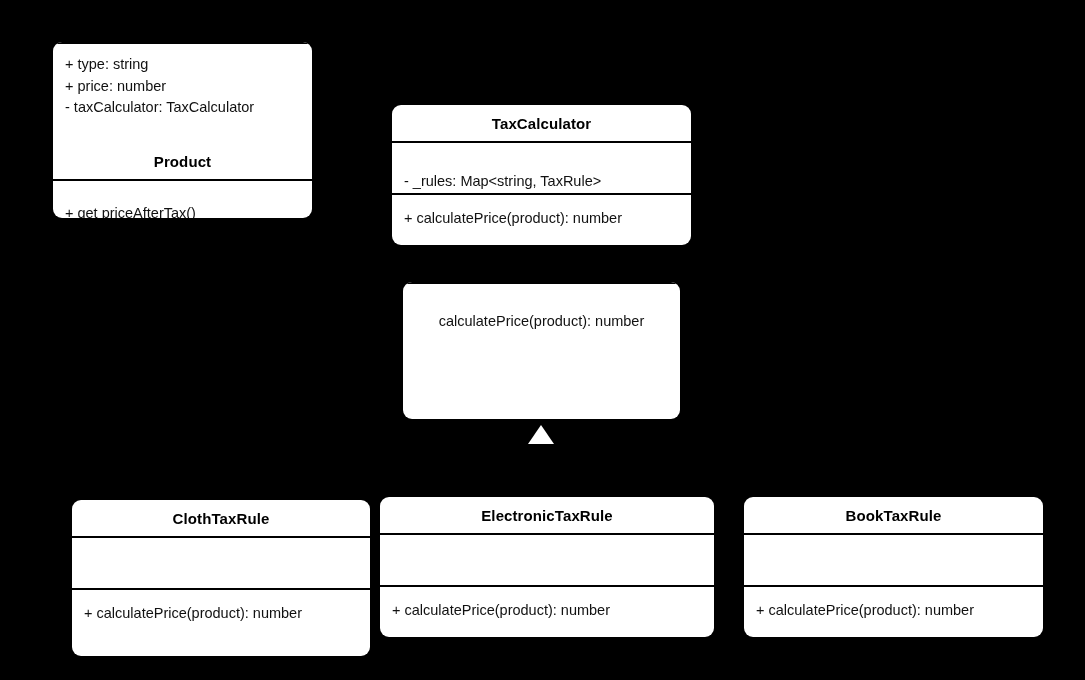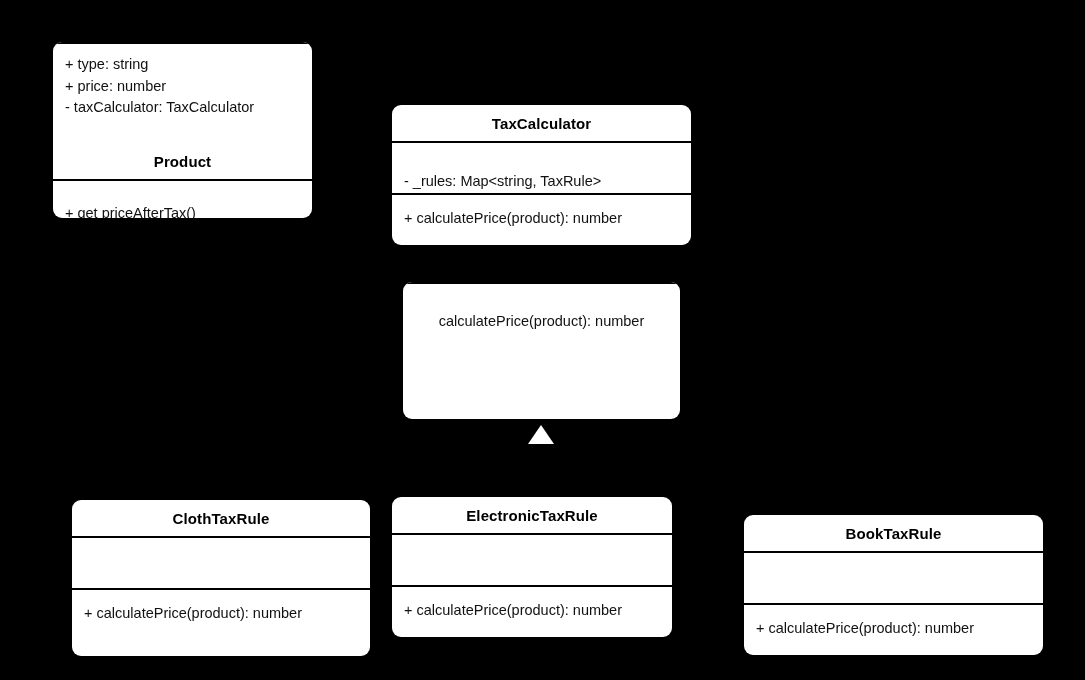--- a/index.html
+++ b/index.html
@@ -117,31 +117,31 @@
   <div class="uml-class" style="left:40px; top:500px; width:298px; height:156px;margin-left:32px;">
     <div class="compartment title-compartment" style="height:36px;">
       <div class="class-title">ClothTaxRule</div>
     </div>
     <div class="compartment divided empty-compartment" style="height:52px;"></div>
     <div class="compartment divided members" style="height:52px; padding-top:13px;">
       <div class="member">+ calculatePrice(product): number</div>
     </div>
   </div>
 
-  <div class="uml-class" style="left:392px; top:497px; width:280px; height:140px;">
+  <div class="uml-class" style="left:380px; top:497px; width:334px; height:140px;">
     <div class="compartment title-compartment" style="height:36px;">
       <div class="class-title">ElectronicTaxRule</div>
     </div>
     <div class="compartment divided empty-compartment" style="height:52px;"></div>
     <div class="compartment divided members" style="height:52px; padding-top:13px;">
       <div class="member">+ calculatePrice(product): number</div>
     </div>
   </div>
 
-  <div class="uml-class" style="left:744px; top:515px; width:299px; height:140px;">
+  <div class="uml-class" style="left:744px; top:497px; width:299px; height:140px;">
     <div class="compartment title-compartment" style="height:36px;">
       <div class="class-title">BookTaxRule</div>
     </div>
     <div class="compartment divided empty-compartment" style="height:52px;"></div>
     <div class="compartment divided members" style="height:52px; padding-top:13px;">
       <div class="member">+ calculatePrice(product): number</div>
     </div>
   </div>
 
 </div>

